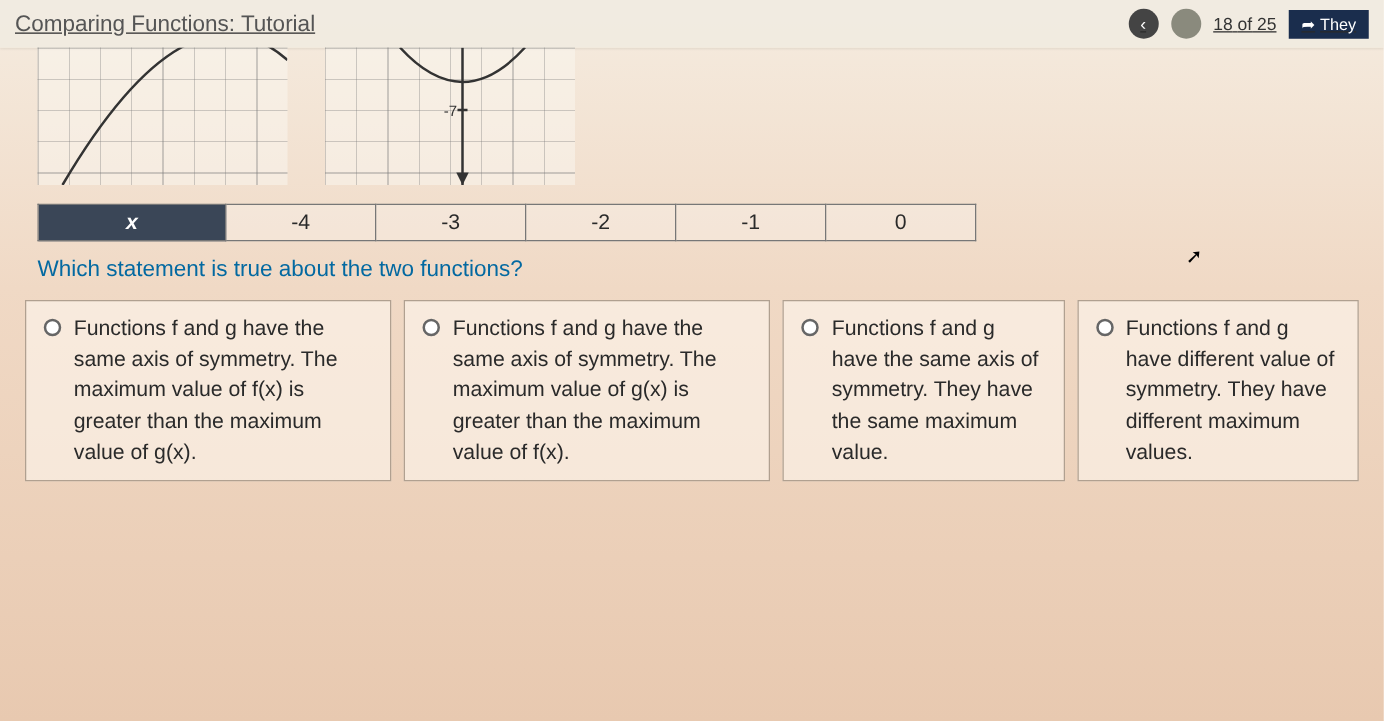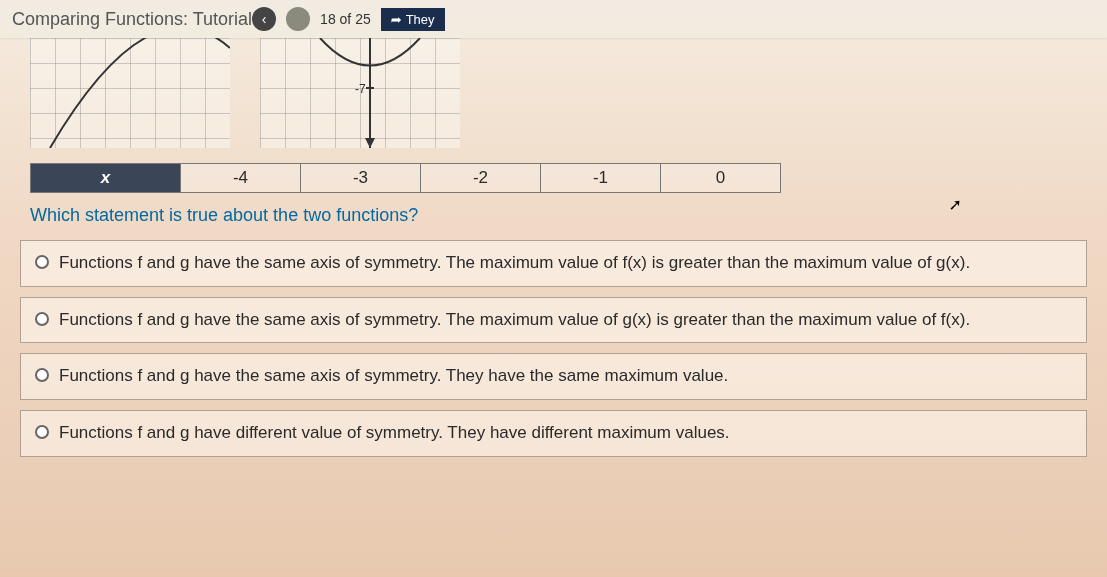--- a/index.html
+++ b/index.html
@@ -7,25 +7,26 @@
     font-family: "Segoe UI", Arial, sans-serif;
     width: 1107px;
     height: 577px;
     background: linear-gradient(180deg, #f5ece0 0%, #f0d9c5 40%, #e8c9b0 100%);
     overflow: hidden;
     color: #2a2a2a;
   }
   .header {
     display: flex;
     align-items: center;
-    justify-content: flex-start;
+    justify-content: space-between;
     padding: 6px 12px;
     background: rgba(240,235,225,.8);
     height: 38px;
     box-shadow: 0 1px 2px rgba(0,0,0,.08);
+    text-decoration: underline;
   }
   .title { font-size: 18px; color: #555; font-weight: 400; }
   .header-right { display: flex; align-items: center; gap: 10px; }
   .circle-btn {
     width: 24px; height: 24px; border-radius: 50%;
     display: flex; align-items: center; justify-content: center;
     font-size: 14px; cursor: pointer;
   }
   .circle-back { background:#444;color:#fff; }
   .circle-grey { background:#8a8a7d; }
@@ -63,21 +64,21 @@
   table.data th {
     background: #3a4657; color: #fff; font-weight: 600; font-style: italic;
     width: 150px;
   }
   table.data th.var { font-style: italic; }
   .question {
     padding: 4px 30px 14px;
     font-size: 18px;
     color: #0369a1;
   }
-  .options { padding: 0 20px; display:flex; flex-direction:column; gap:10px; }
+  .options { padding: 0 20px; display:flex; flex-direction:row; gap:10px; }
   .option {
     border: 1px solid #b0a090;
     background: rgba(255,250,243,.55);
     padding: 10px 14px;
     font-size: 17px;
     line-height: 1.45;
     display:flex; align-items:flex-start; gap:10px;
     cursor:pointer;
   }
   .radio {

